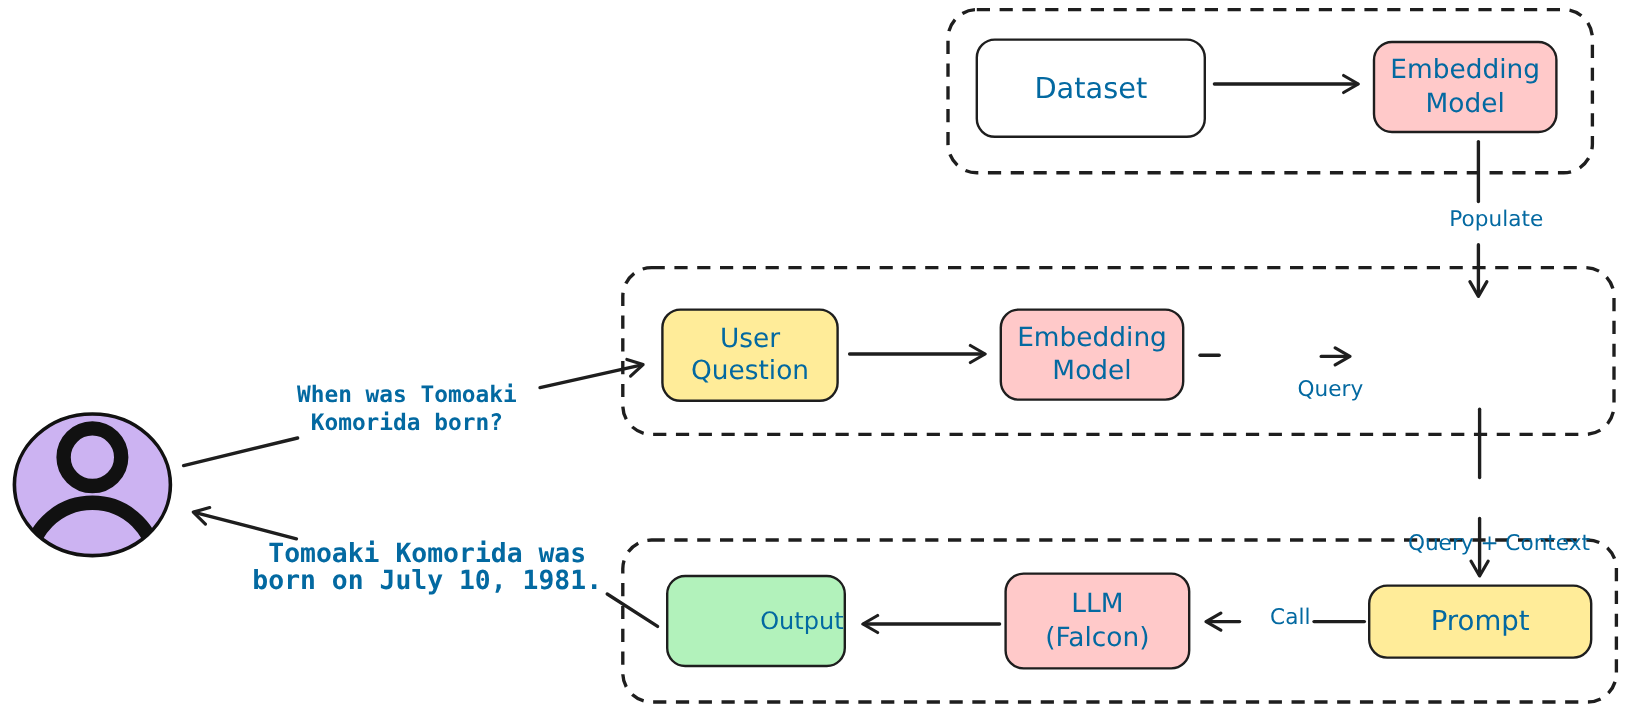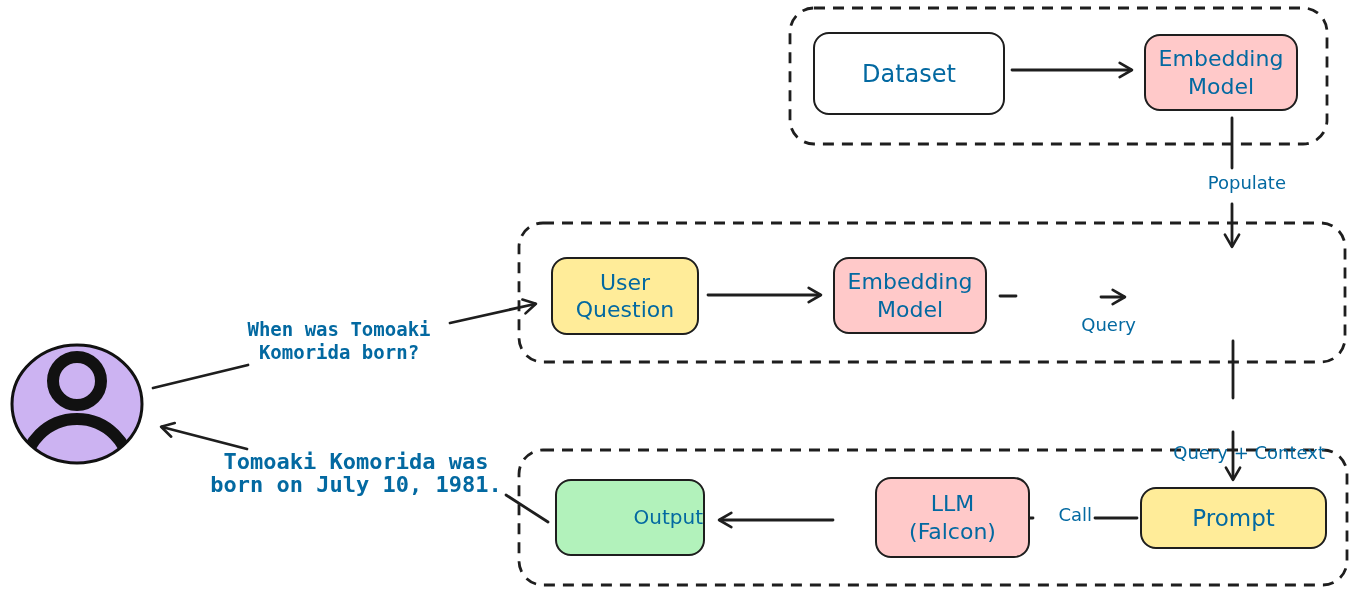--- a/index.html
+++ b/index.html
@@ -115,21 +115,21 @@
     <span>Embedding</span>
     <span>Model</span>
   </div>
 
 
   <div class="node" style="left: 555px; top: 479px; width: 150px; height: 77px; font-size: 20px; background: rgb(178, 242, 187); align-items: flex-end;">
     <span>Output</span>
 
   </div>
 
-  <div class="node" style="left: 837px; top: 477px; width: 155px; height: 81px; background: rgb(255, 201, 201); margin-left: 38px;">
+  <div class="node" style="left: 837px; top: 477px; width: 155px; height: 81px; background: rgb(255, 201, 201);">
     <span>LLM</span>
     <span>(Falcon)</span>
   </div>
 
   <div class="node" style="left: 1140px; top: 487px; width: 187px; height: 62px; font-size: 23px; background: rgb(255, 236, 153);">
     <span>Prompt</span>
 
   </div>
 
   <div class="edge-label" style="left:1178px;top:172px;width:108px;">Populate</div>

